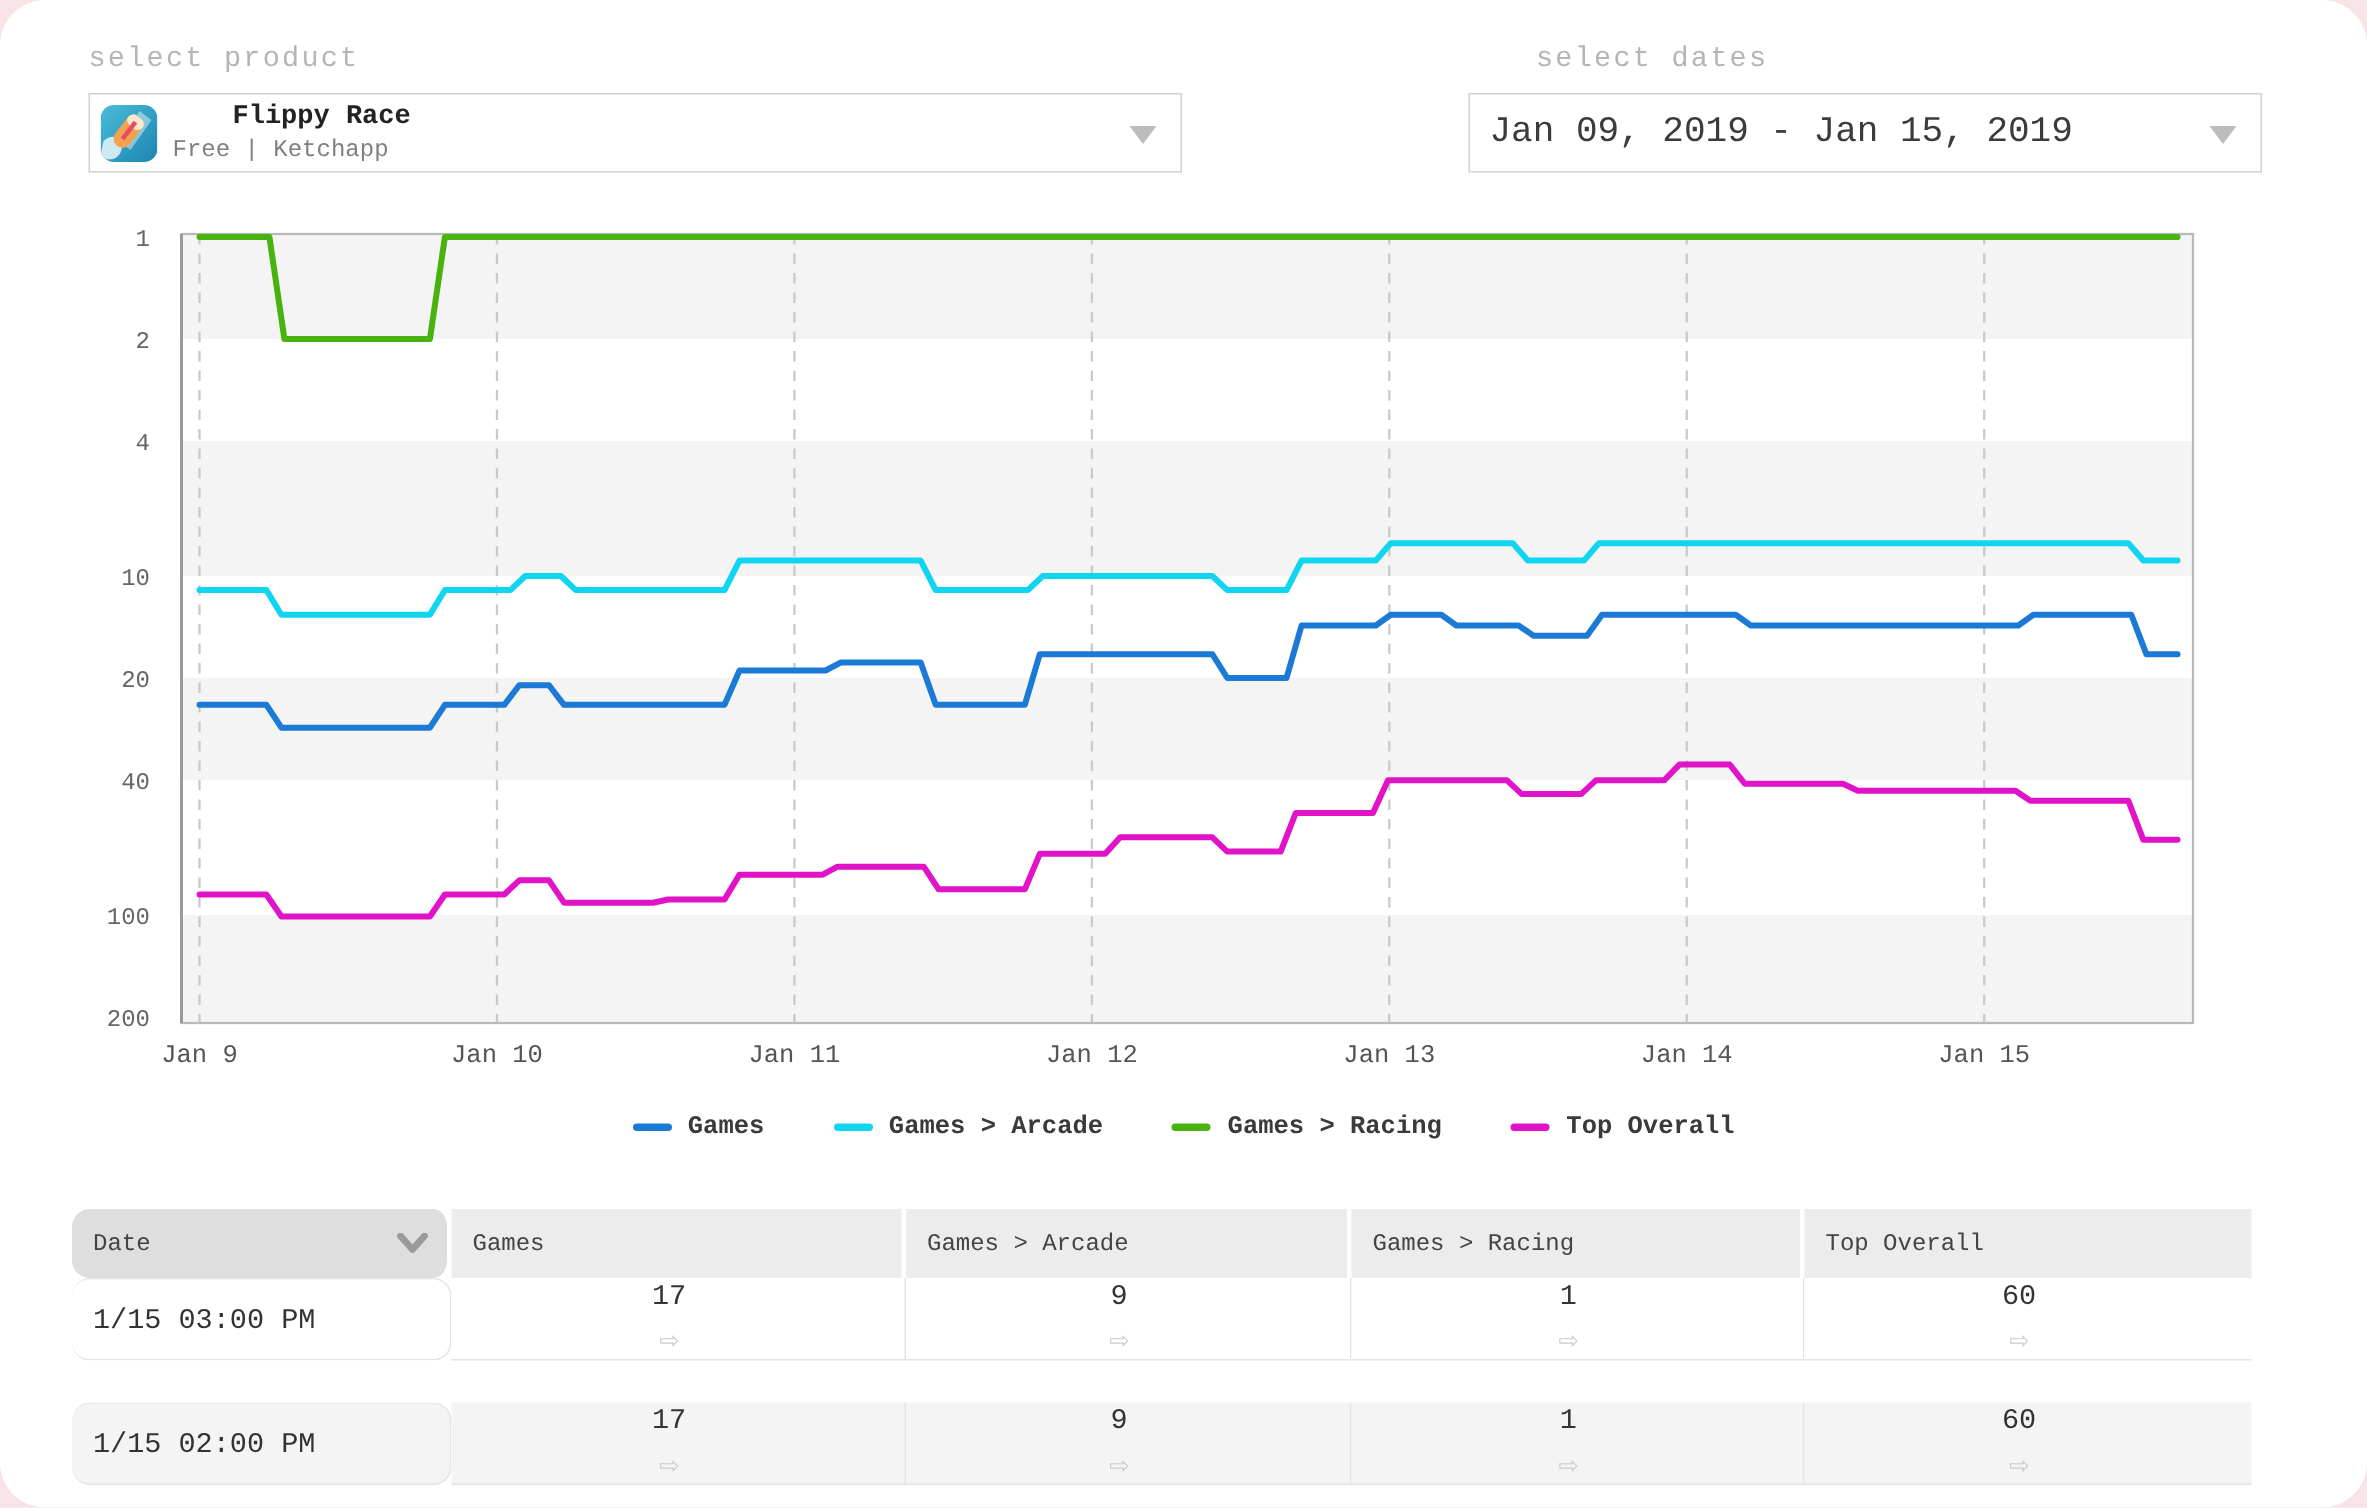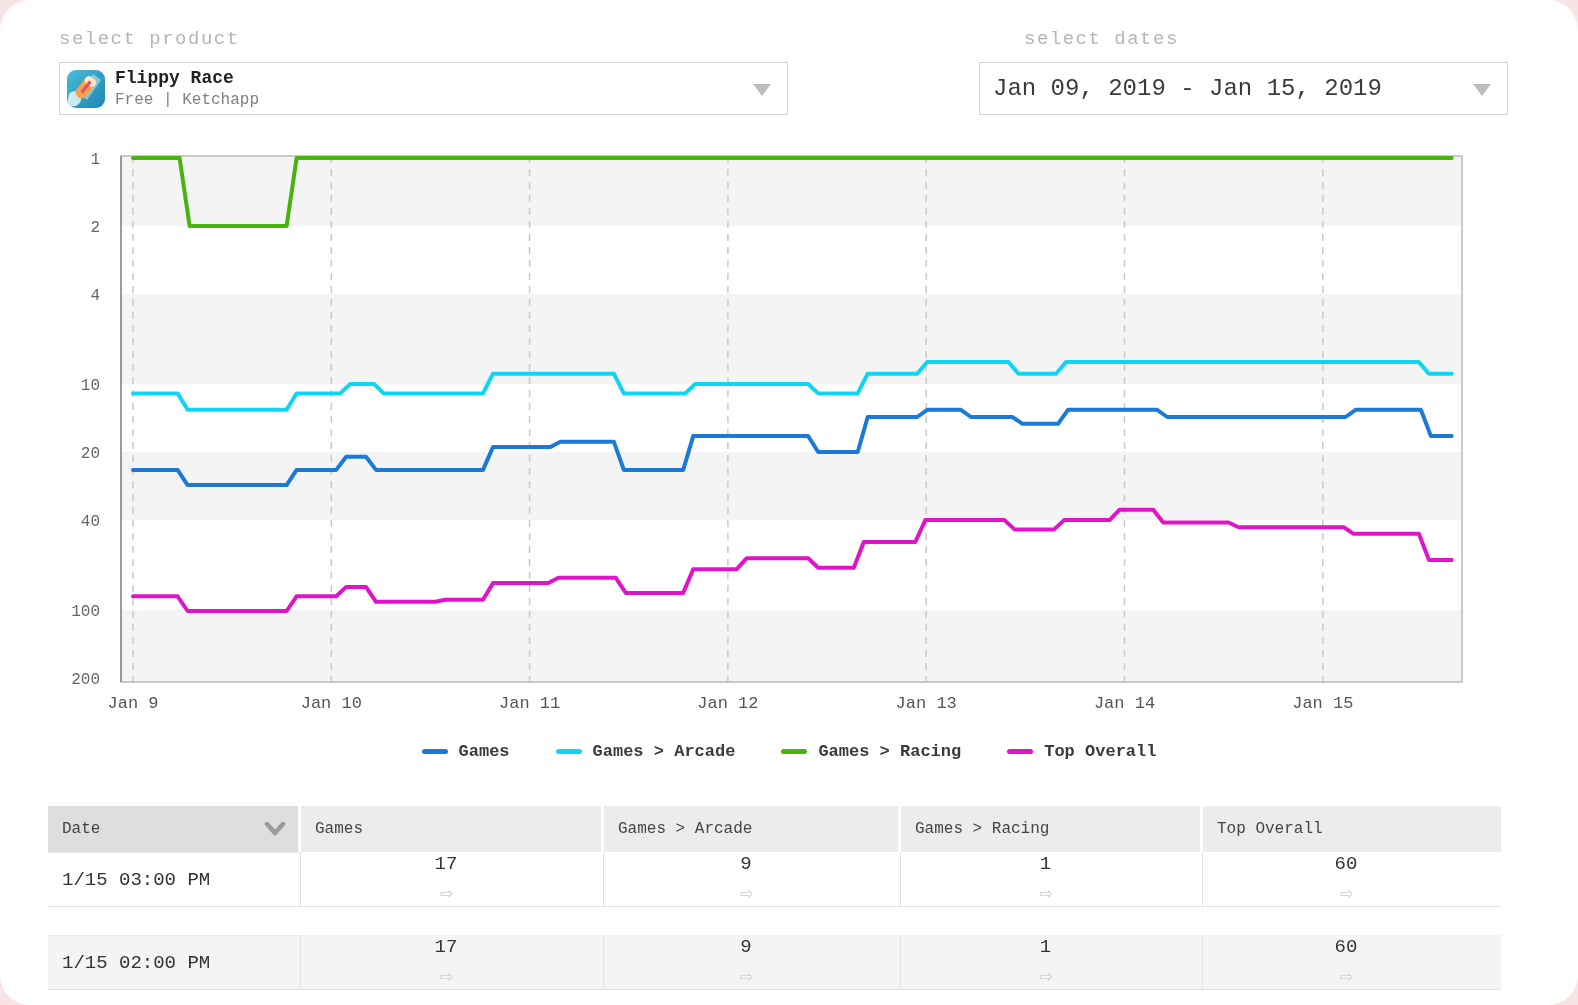--- a/index.html
+++ b/index.html
@@ -8,21 +8,21 @@
   
   .sel-label{position:absolute;top:28px;font-size:19px;letter-spacing:1.5px;color:#b5b5b5;}
   #product-label{left:59px;}
   #dates-label{left:979px;margin-left:45px;}
   .dropdown{position:absolute;top:62px;height:53px;background:#fff;border:1px solid #d2d2d2;box-sizing:border-box;display:flex;align-items:center;cursor:pointer;}
   #product-box{left:59px;width:729px;}
   #dates-box{left:979px;width:529px;}
   .caret{position:absolute;right:16px;top:50%;margin-top:-5px;width:0;height:0;border-left:9px solid transparent;border-right:9px solid transparent;border-top:12px solid #bdbdbd;}
   .app-icon{width:38px;height:38px;margin-left:7px;border-radius:9px;overflow:hidden;flex:0 0 auto;}
   .prod-text{margin-left:10px;line-height:1.15;}
-  .prod-title{font-size:18px;font-weight:bold;color:#222;}
+  .prod-title{font-size:18px;font-weight:bold;color:#222;margin-left:40px;}
   .prod-sub{font-size:16px;color:#808080;margin-top:2px;}
   .date-value{margin-left:13px;font-size:24px;color:#3b3b3b;}
 
   
   .ytick{font-size:16px;fill:#666;}
   .xtick{font-size:17px;fill:#555;}
   #chart-svg{position:absolute;left:0;top:0;}
 
   
   .legend{position:absolute;left:0;top:742px;width:1578px;display:flex;justify-content:center;align-items:center;gap:46px;}
@@ -36,21 +36,21 @@
   .hcell{height:46px;box-sizing:border-box;background:#ececec;border-right:3px solid #fff;display:flex;align-items:center;padding-left:14px;position:relative;}
   .hcell:last-child{border-right:none;}
   .hcell-date{background:#dedede;justify-content:space-between;padding-right:12px;cursor:pointer;}
   .cell{height:55px;box-sizing:border-box;display:flex;align-items:center;background:#fff;border-right:1px solid #e3e3e3;border-bottom:1px solid #e3e3e3;font-size:19px;color:#333;text-align:center;}
   .row-alt .cell{background:#f4f4f4;margin-top:28px;}
   .trow .cell:first-child{border-top:1px solid #e9e9e9;}
   .cell.date{padding-left:14px;}
   .cell.num{justify-content:flex-end;padding-right:12px;gap:9px;flex-direction:column;}
   .cell:last-child{border-right:none;}
   .golink{color:#cccccc;font-size:22px;line-height:1;cursor:pointer;}
-  .c0{width:253px;} .c1{width:303px;} .c2{width:297px;} .c3{width:302px;} .c4{width:298px;}
+  .c0{width:253px;border-radius:12px;} .c1{width:303px;} .c2{width:297px;} .c3{width:302px;} .c4{width:298px;}
 </style>
 </head>
 <body>
 
 <div class="card">
 
   <div class="sel-label" id="product-label">select product</div>
   <div class="dropdown" id="product-box">
     <div class="app-icon">
       <svg width="38" height="38" viewBox="0 0 38 38">

